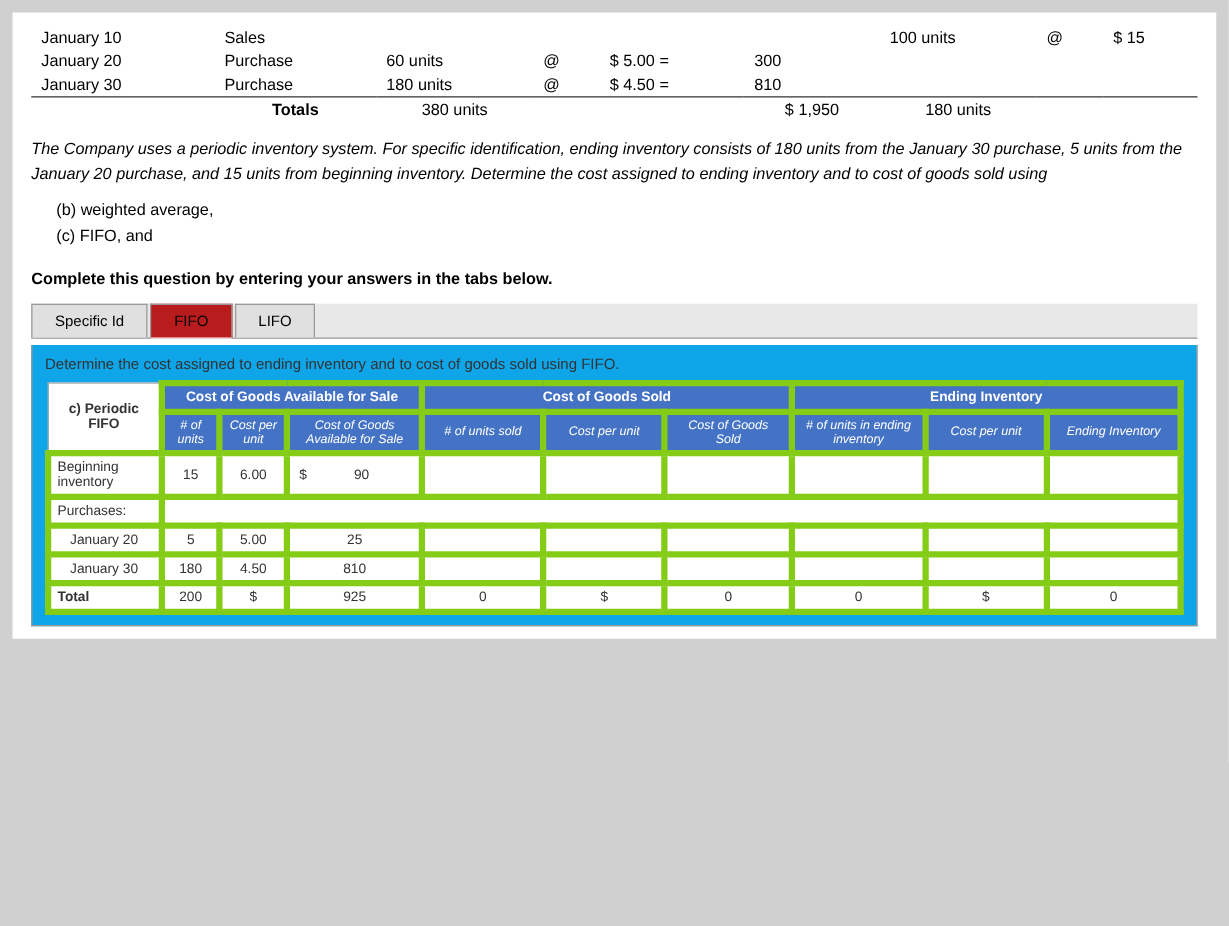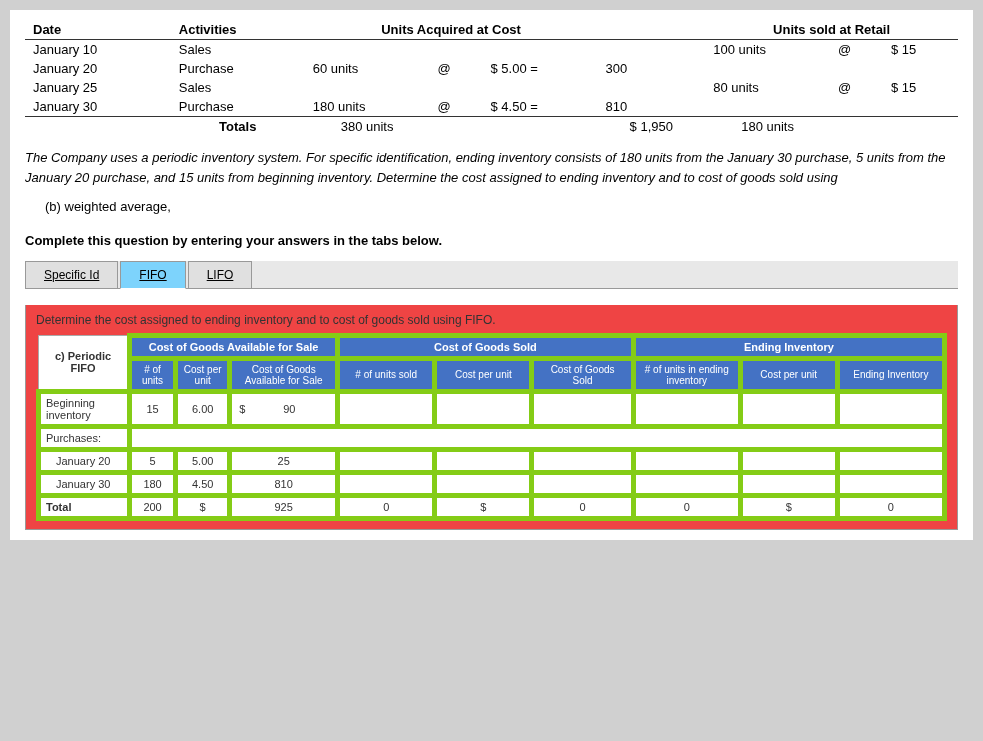--- a/index.html
+++ b/index.html
@@ -52,44 +52,43 @@
     .complete-text {
       font-weight: bold;
       font-size: 13px;
       margin: 10px 0 8px 0;
       padding: 5px 0;
     }
     
     .tabs-container {
       display: flex;
       border-bottom: 1px solid #999;
-      margin-bottom: 16px;
+      margin-bottom: 5px;
       background: #e8e8e8;
-      text-decoration: underline;
     }
     .tab {
       padding: 6px 18px;
       border: 1px solid #999;
       border-bottom: none;
       background: #e0e0e0;
       cursor: pointer;
       font-size: 12px;
       margin-right: 2px;
     }
     .tab.active {
-      background: #7dd3fc;
+      background: #b91c1c;
       border-bottom: 1px solid white;
       margin-bottom: -1px;
       z-index: 1;
     }
     .tab-content {
       border: 1px solid #999;
       border-top: none;
       padding: 8px 10px;
-      background: #ef4444;
+      background: #0ea5e9;
       font-size: 12px;
       color: #333;
     }
     
     .fifo-section {
       margin-top: 6px;
     }
     .fifo-table {
       width: 100%;
       border-collapse: collapse;
@@ -105,20 +104,21 @@
       background: #4472c4;
       color: white;
       font-weight: bold;
       font-size: 11px;
     }
     .fifo-table .sub-header {
       background: #4472c4;
       color: white;
       font-size: 10px;
       font-weight: normal;
+      font-style: italic;
     }
     .fifo-table .row-label {
       text-align: left;
       background: white;
     }
     .fifo-table .row-label-indent {
       text-align: left;
       background: white;
       padding-left: 15px;
     }
@@ -136,27 +136,20 @@
       float: left;
       padding-left: 2px;
     }
   </style>
 </head>
 <body>
 
 <div class="main-container">
   <table class="inventory-table">
     <tbody>
-        <tr class="header-row">
-      <td>Date</td>
-      <td>Activities</td>
-      <td colspan="3" style="text-align:center;">Units Acquired at Cost</td>
-      <td></td>
-      <td colspan="3" style="text-align:center;">Units sold at Retail</td>
-    </tr>
     <tr>
       <td>January 10</td>
       <td>Sales</td>
       <td></td>
       <td></td>
       <td></td>
       <td></td>
       <td>100 units</td>
       <td>@</td>
       <td>$ 15</td>
@@ -166,31 +159,20 @@
       <td>Purchase</td>
       <td>60 units</td>
       <td>@</td>
       <td>$ 5.00 =</td>
       <td>300</td>
       <td></td>
       <td></td>
       <td></td>
     </tr>
     <tr>
-      <td>January 25</td>
-      <td>Sales</td>
-      <td></td>
-      <td></td>
-      <td></td>
-      <td></td>
-      <td>80 units</td>
-      <td>@</td>
-      <td>$ 15</td>
-    </tr>
-    <tr>
       <td>January 30</td>
       <td>Purchase</td>
       <td>180 units</td>
       <td>@</td>
       <td>$ 4.50 =</td>
       <td>810</td>
       <td></td>
       <td></td>
       <td></td>
     </tr>
@@ -207,20 +189,21 @@
     </tr>
   </tbody>
     </table>
 
   <p class="description-text">
     <span>The Company uses a periodic inventory system. For specific identification, ending inventory consists of 180 units from the January 30 purchase, 5 units from the January 20 purchase, and 15 units from beginning inventory. Determine the cost assigned to ending inventory and to cost of goods sold using</span>
   </p>
 
   <div class="methods-list">
     <div>(b) weighted average,</div>
+    <div>(c) FIFO, and</div>
   </div>
 
   <p class="complete-text">Complete this question by entering your answers in the tabs below.</p>
 
   <div class="tabs-container">
     <div class="tab">
       <span>Specific Id</span>
     </div>
     <div class="tab active">
       <span>FIFO</span>

